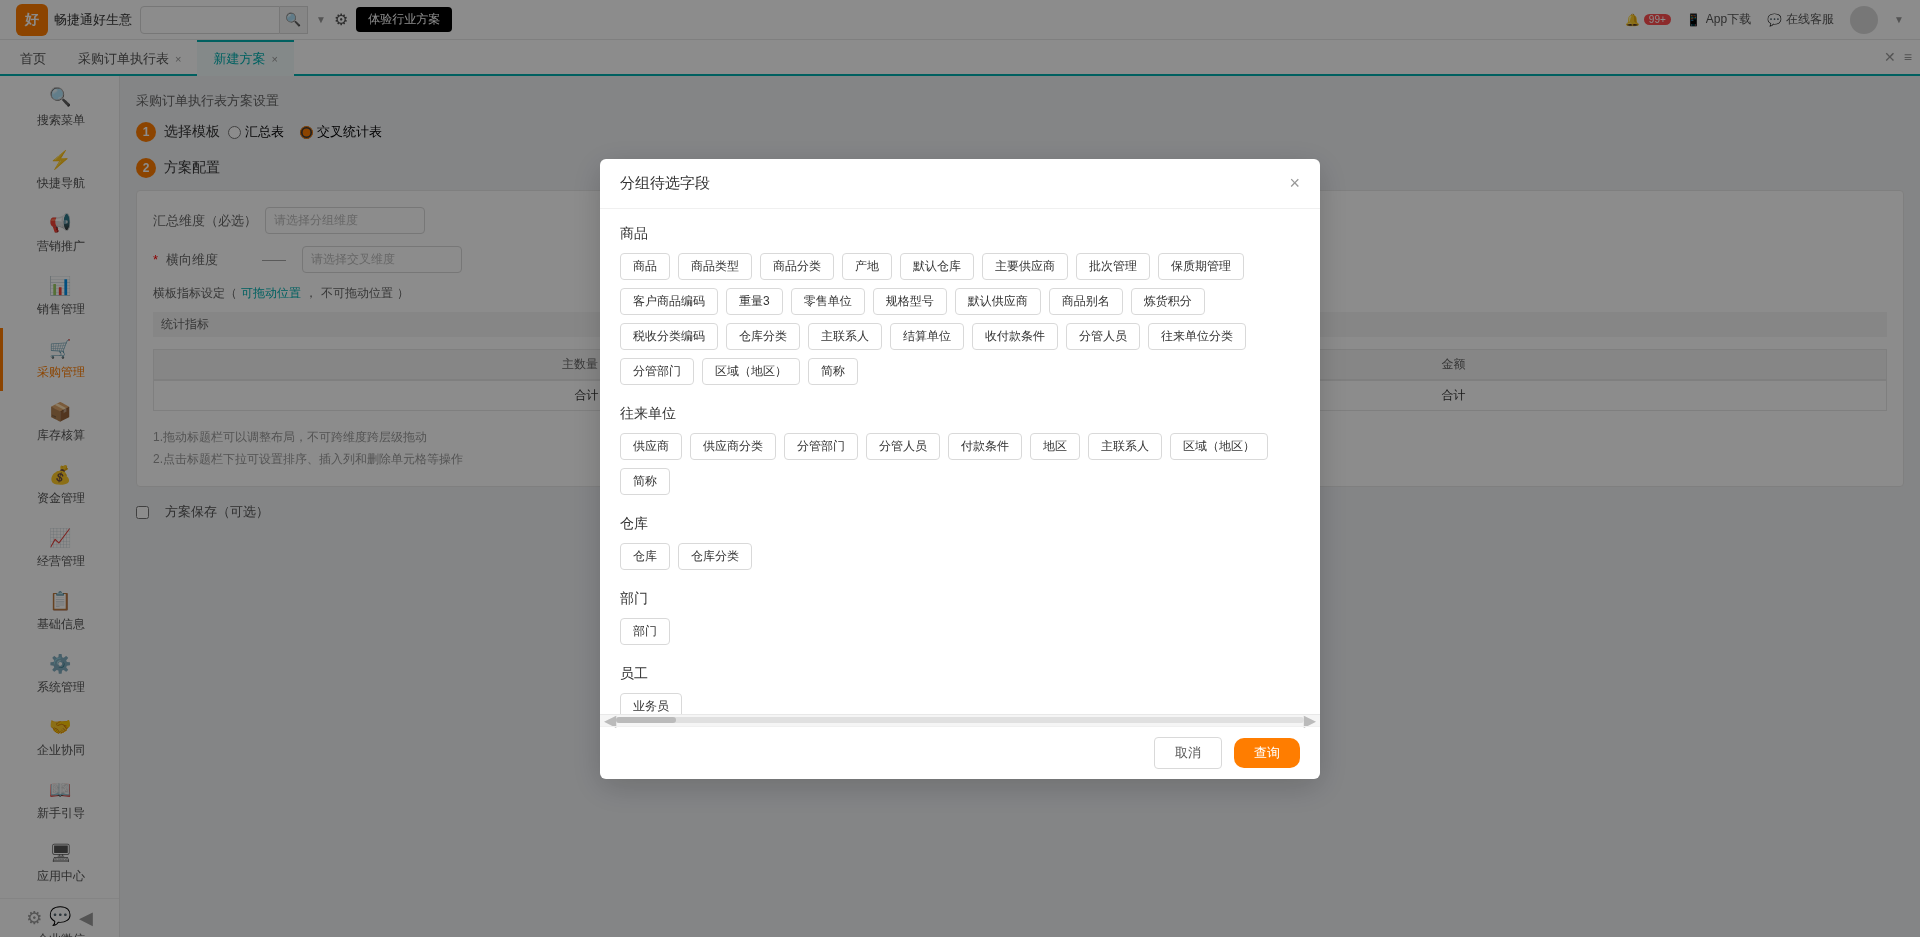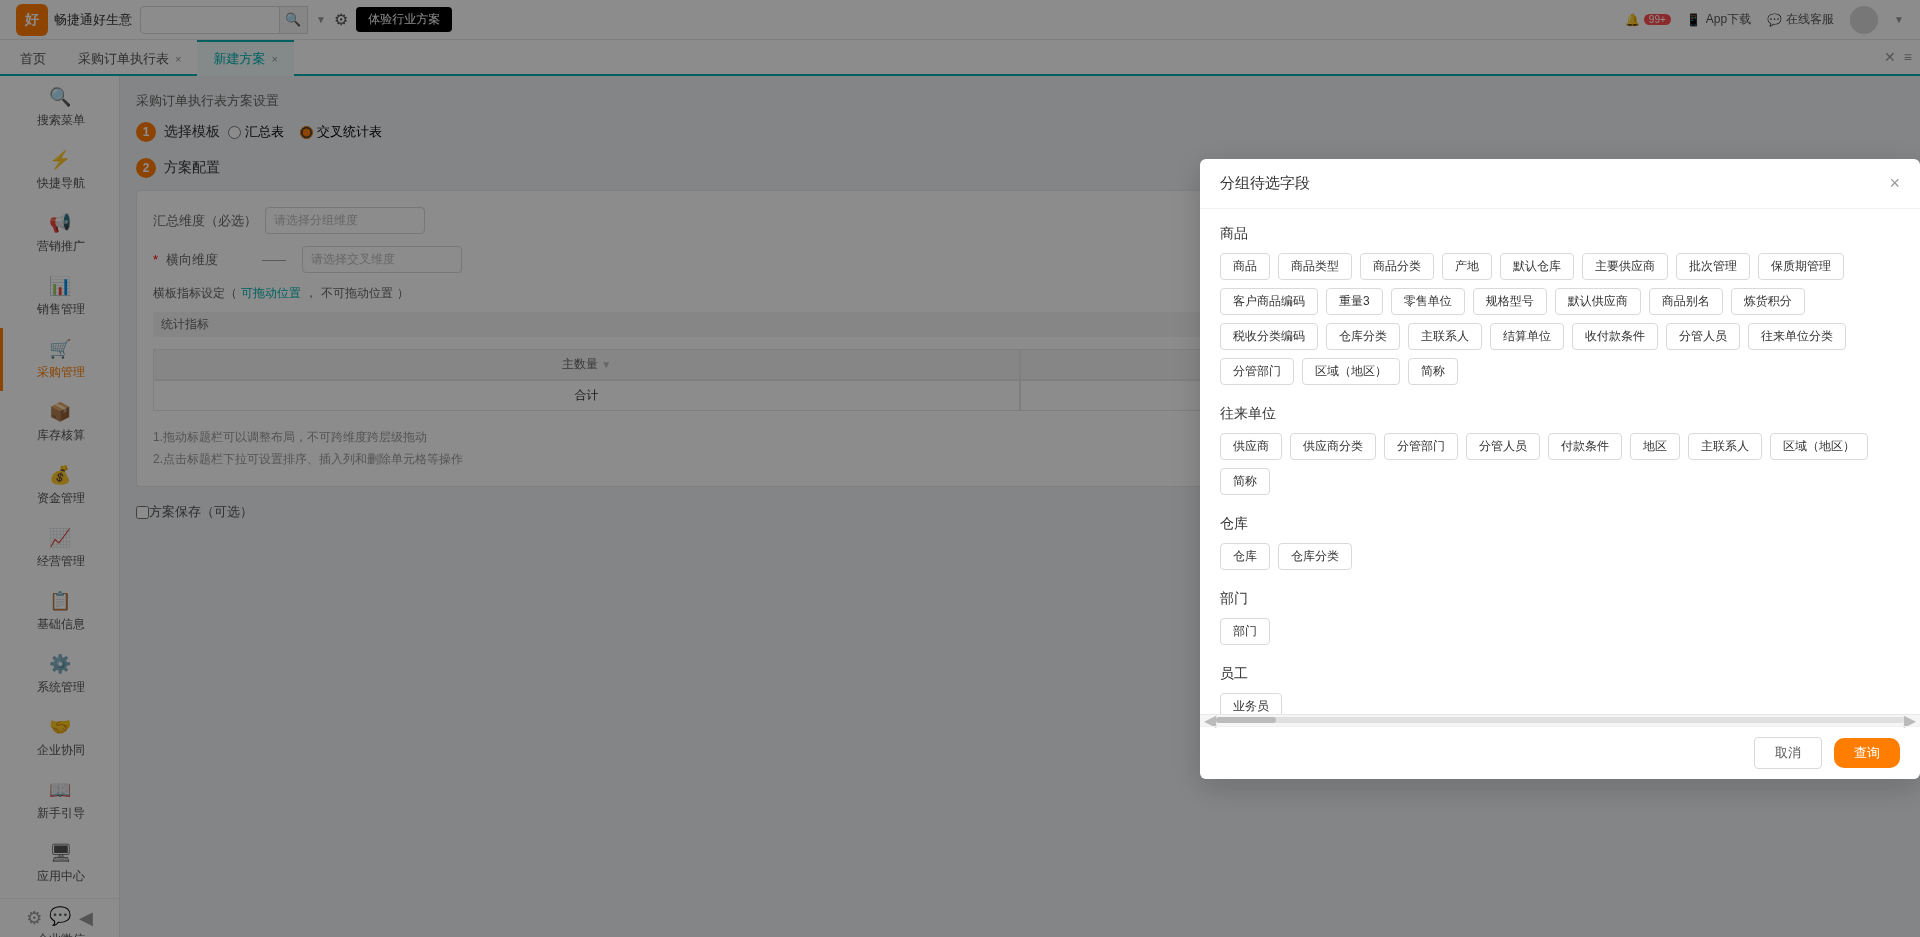--- a/index.html
+++ b/index.html
@@ -101,21 +101,21 @@
     .config-required { color: red; }
     .select-placeholder { color: #bbb; font-size: 12px; padding: 4px 8px; border: 1px solid #d9d9d9; border-radius: 4px; min-width: 160px; }
     .btn-cancel { border: 1px solid #d9d9d9; background: #fff; color: #555; padding: 6px 20px; border-radius: 4px; cursor: pointer; font-size: 13px; }
     .btn-confirm { background: #ff7d00; color: white; border: none; padding: 6px 20px; border-radius: 10px; cursor: pointer; font-size: 13px; }
 
     
     .modal-overlay {
       position: fixed; top: 0; left: 0; right: 0; bottom: 0;
       background: rgba(0,0,0,0.45);
       z-index: 200;
-      display: flex; align-items: center; justify-content: flex-end;
+      display: flex; align-items: center; justify-content: center;
     }
     .modal {
       background: #fff;
       border-radius: 6px;
       width: 720px;
       max-height: 620px;
       display: flex;
       flex-direction: column;
       box-shadow: 0 8px 32px rgba(0,0,0,0.18);
     }
@@ -175,21 +175,21 @@
     .teal-text { color: #00b0b0; }
 
     .notice-text { font-size: 12px; color: #999; margin-top: 16px; line-height: 1.8; }
 
     .table-area { margin-top: 12px; }
     .table-head { display: flex; background: #f5f5f5; }
     .table-head-cell { flex: 1; padding: 6px 8px; font-size: 12px; color: #666; border: 1px solid #e8e8e8; text-align: center; }
     .table-row { display: flex; }
     .table-cell { flex: 1; padding: 6px 8px; font-size: 12px; border: 1px solid #e8e8e8; text-align: center; color: #333; }
 
-    .checkbox-label { display: flex; align-items: center; gap: 0; font-size: 13px; color: #555; }
+    .checkbox-label { display: flex; align-items: center; gap: 16px; font-size: 13px; color: #555; }
     .checkbox-label input { accent-color: #ff7d00; }
   </style>
 </head>
 <body>
 
 <div class="topbar">
   <div class="topbar-left">
     <div class="logo-area">
       <div class="logo-icon">好</div>
       <span class="logo-text">畅捷通好生意</span>

